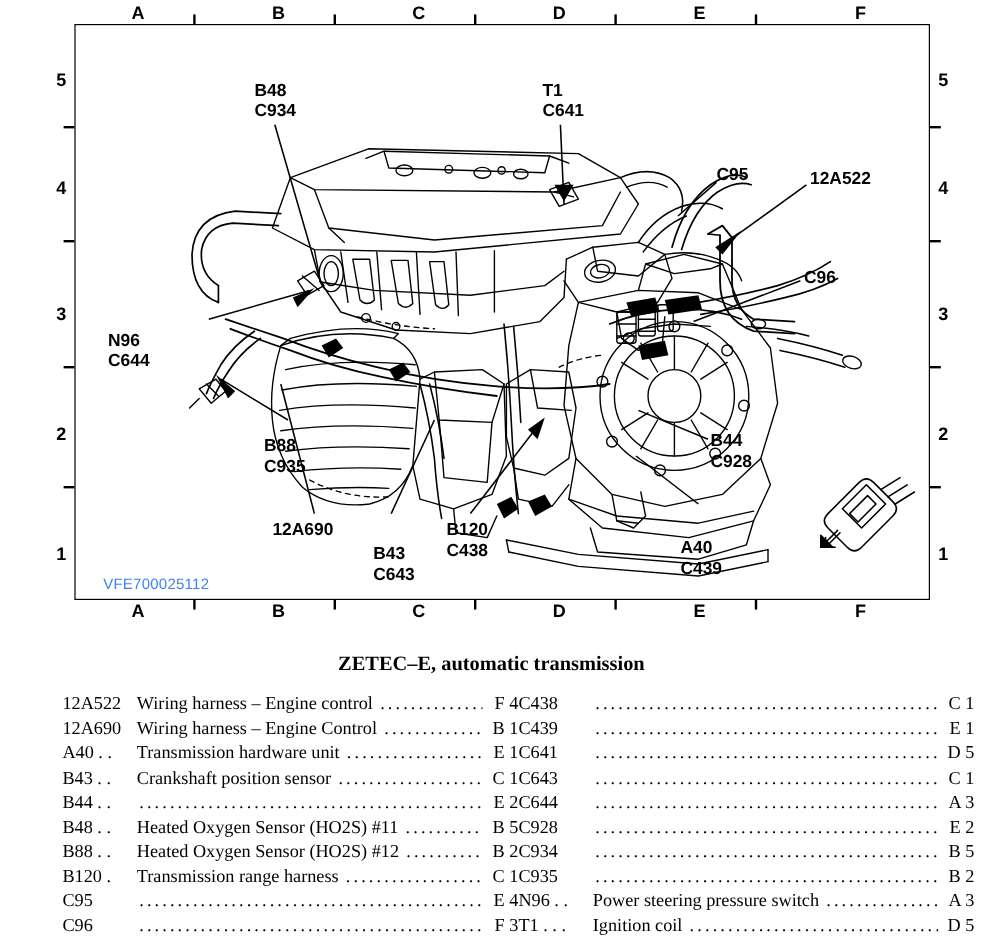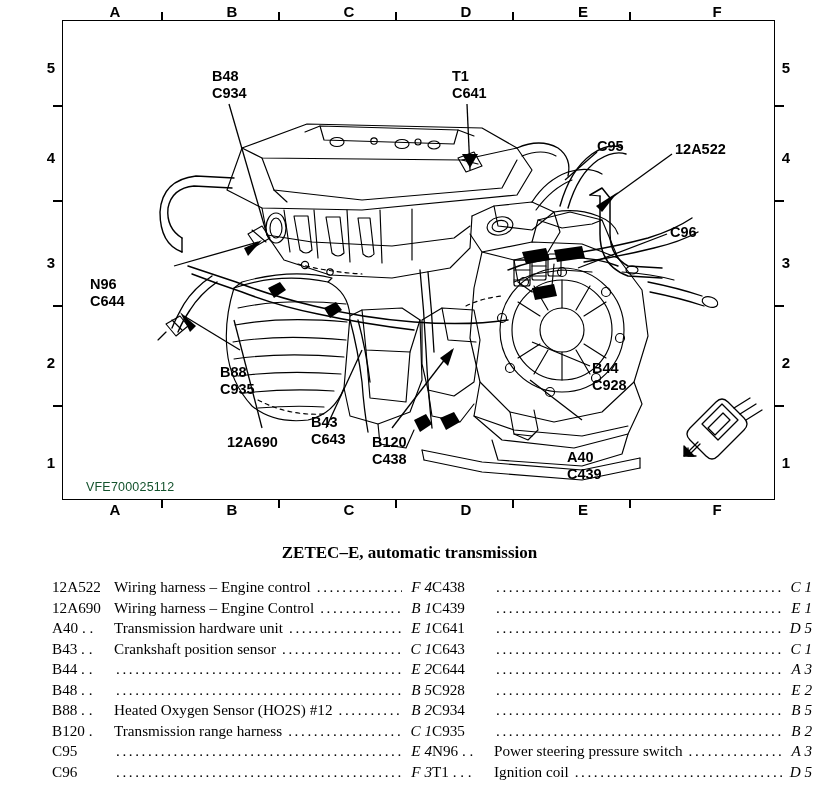--- a/index.html
+++ b/index.html
@@ -51,21 +51,21 @@
   .tick-bottom { bottom: -8px; width: 1.6px; height: 8px; }
   .tick-left { left: -9px; height: 1.6px; width: 9px; }
   .tick-right { right: -9px; height: 1.6px; width: 9px; }
 
   #drawing-number {
     position: absolute;
     left: 24px;
     bottom: 6px;
     font-family: "Liberation Sans", sans-serif;
     font-size: 12.5px;
-    color: #14532d;
+    color: #3b82f6;
     letter-spacing: 0.2px;
   }
 
   
   .callout {
     position: absolute;
     font-family: "Liberation Sans", sans-serif;
     font-weight: bold;
     font-size: 14.5px;
     line-height: 1.18;
@@ -136,21 +136,20 @@
     white-space: nowrap;
     letter-spacing: 2.6px;
     margin: 0 2px;
     color: #000;
   }
   .lg-ref {
     flex: 0 0 auto;
     text-align: right;
     min-width: 26px;
     padding-left: 2px;
-    font-style: italic;
   }
 </style>
 </head>
 <body>
 
 <div id="diagram-frame">
   <div class="frame-border"></div>
 
   <svg id="engine-art" viewBox="0 0 713 480" xmlns="http://www.w3.org/2000/svg">
     <g fill="none" stroke="#000" stroke-width="1.15" stroke-linecap="round" stroke-linejoin="round">
@@ -416,21 +415,21 @@
   <div class="callout" style="left:608px; top:204px;">C96</div>
   <div class="callout" style="left:28px;  top:256px;">N96
 C644</div>
   <div class="callout" style="left:158px; top:344px;">B88
 C935</div>
   <div class="callout" style="left:530px; top:340px;">B44
 C928</div>
   <div class="callout" style="left:505px; top:429px;">A40
 C439</div>
   <div class="callout" style="left:165px; top:414px;">12A690</div>
-  <div class="callout" style="left:249px; top:394px;">B43
+  <div class="callout" style="left:249px; top:434px;">B43
 C643</div>
   <div class="callout" style="left:310px; top:414px;text-align:center;">B120
 C438</div>
 
   <div id="drawing-number">VFE700025112</div>
 </div>
 
 <div id="diagram-title">ZETEC–E, automatic transmission</div>
 
 <div id="legend">
@@ -459,20 +458,21 @@
         <span class="lg-leader">..........................................................................................</span>
         <span class="lg-ref">C 1</span>
       </div>
       <div class="legend-row">
         <span class="lg-code">B44 . .</span>
         <span class="lg-leader">..........................................................................................</span>
         <span class="lg-ref">E 2</span>
       </div>
       <div class="legend-row">
         <span class="lg-code">B48 . .</span>
+        <span class="lg-desc">Heated Oxygen Sensor (HO2S) #11</span>
         <span class="lg-leader">..........................................................................................</span>
         <span class="lg-ref">B 5</span>
       </div>
       <div class="legend-row">
         <span class="lg-code">B88 . .</span>
         <span class="lg-desc">Heated Oxygen Sensor (HO2S) #12</span>
         <span class="lg-leader">..........................................................................................</span>
         <span class="lg-ref">B 2</span>
       </div>
       <div class="legend-row">

